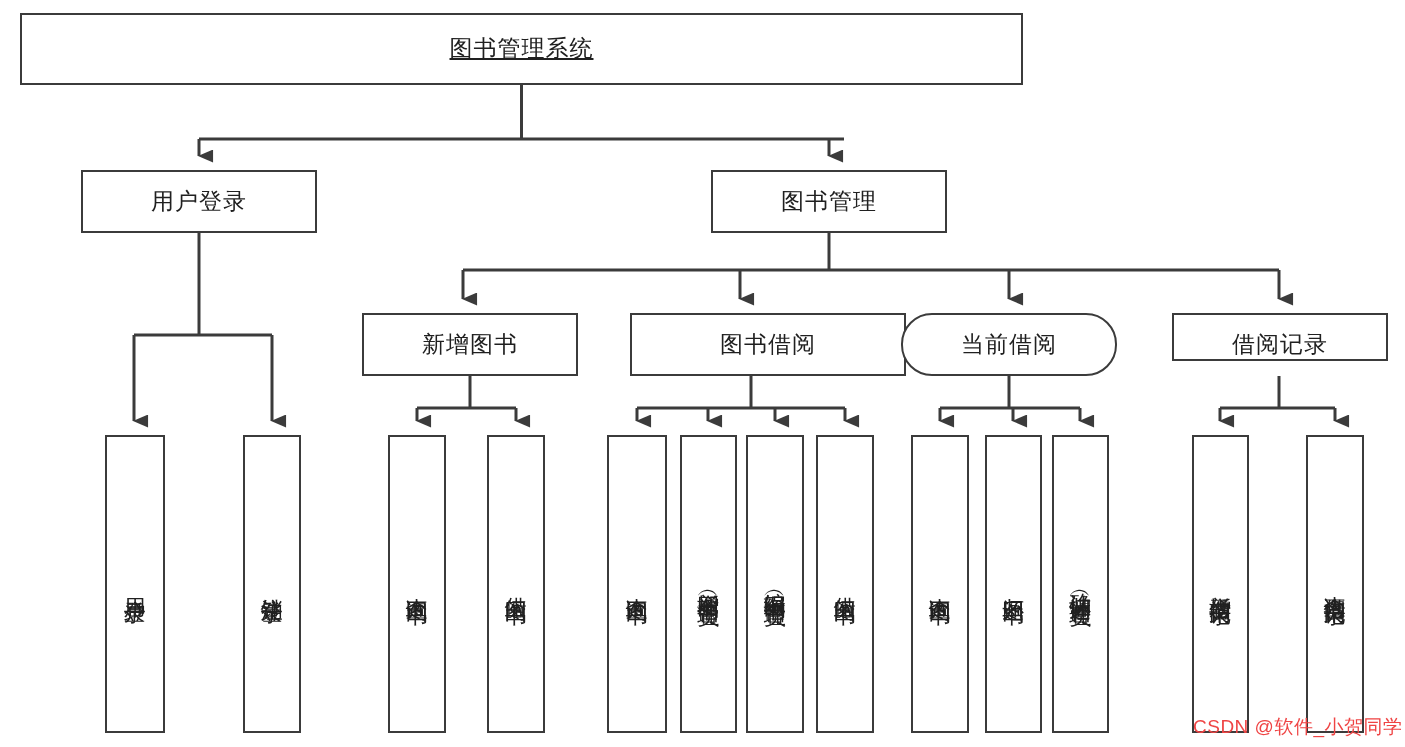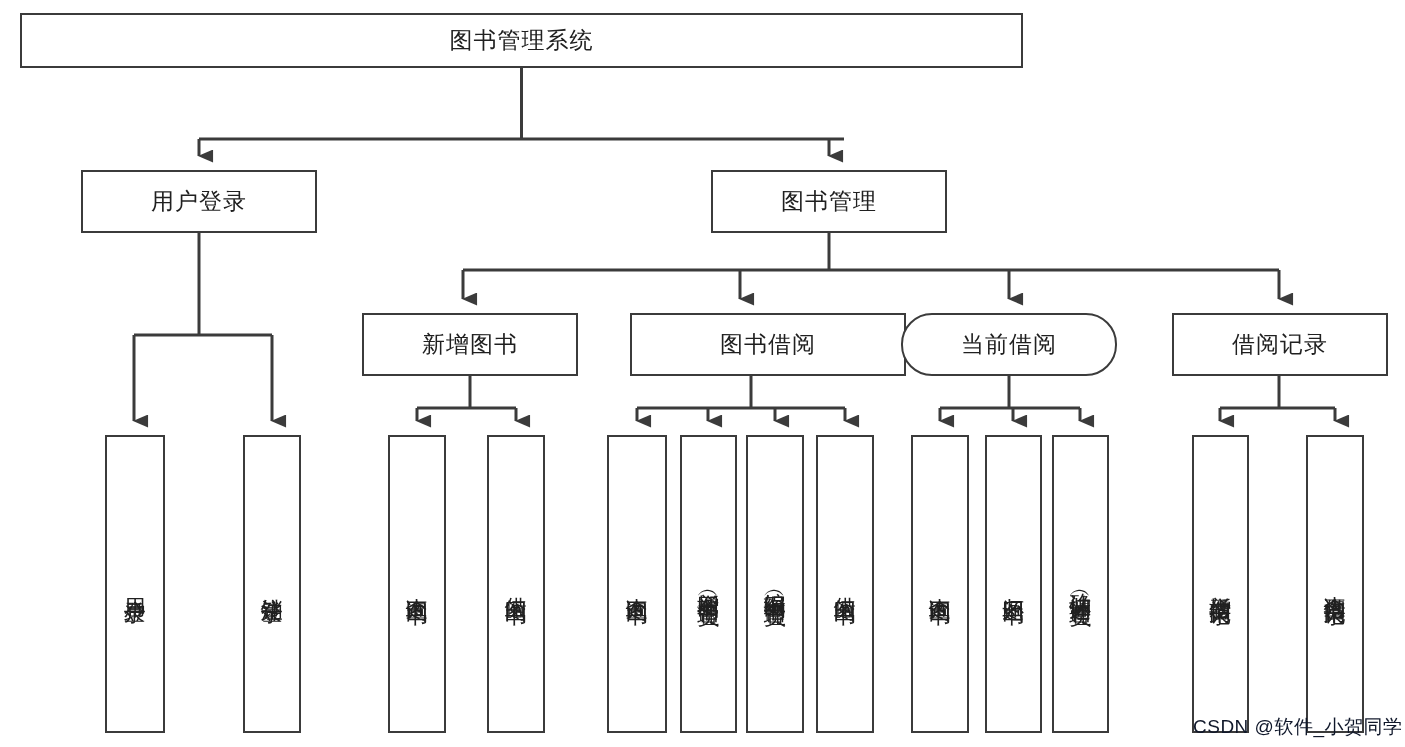--- a/index.html
+++ b/index.html
@@ -52,21 +52,21 @@
     padding: 4px 0;
   }
   .node.vert .vtext {
     writing-mode: vertical-rl;
     text-orientation: upright;
     display: block;
   }
   .watermark {
     position: absolute;
     font-size: 19px;
-    color: #0f172a;
+    color: #ef4444;
     letter-spacing: 0.5px;
     white-space: nowrap;
     font-family: "Liberation Sans", "DejaVu Sans", sans-serif;
   }
 </style>
 </head>
 <body>
 
 <div id="canvas">
 
@@ -133,41 +133,41 @@
     </g>
 
     <g stroke="#3b3b3b" stroke-width="3" fill="none">
       <path d="M 1279 376 L 1279 408"></path>
       <path d="M 1220 408 L 1335 408"></path>
       <path d="M 1220 408 L 1220 421" marker-end="url(#arrowdn)"></path>
       <path d="M 1335 408 L 1335 421" marker-end="url(#arrowdn)"></path>
     </g>
   </svg>
 
-  <div class="node horiz" style="left: 20px; top: 13px; width: 1003px; height: 55px;">
+  <div class="node horiz" style="left: 20px; top: 13px; width: 1003px; height: 72px; text-decoration: underline;">
     <span>图书管理系统</span>
   </div>
 
   <div class="node horiz" style="left: 81px; top: 170px; width: 236px; height: 63px;">
     <span>用户登录</span>
   </div>
   <div class="node horiz" style="left: 711px; top: 170px; width: 236px; height: 63px;">
     <span>图书管理</span>
   </div>
 
   <div class="node horiz" style="left: 362px; top: 313px; width: 216px; height: 63px;">
     <span>新增图书</span>
   </div>
   <div class="node horiz" style="left: 630px; top: 313px; width: 276px; height: 63px;">
     <span>图书借阅</span>
   </div>
   <div class="node horiz" style="left: 901px; top: 313px; width: 216px; height: 63px; border-radius: 31px;">
     <span>当前借阅</span>
   </div>
-  <div class="node horiz" style="left: 1172px; top: 313px; width: 216px; height: 63px;">
+  <div class="node horiz" style="left: 1172px; top: 313px; width: 216px; height: 48px; align-items: flex-end;">
     <span>借阅记录</span>
   </div>
 
   <div class="node vert" style="left: 105px; top: 435px; width: 60px; height: 298px;">
     <span class="vtext">用户登录</span>
   </div>
   <div class="node vert" style="left: 243px; top: 435px; width: 58px; height: 298px;">
     <span class="vtext">注销登录</span>
   </div>
   <div class="node vert" style="left: 388px; top: 435px; width: 58px; height: 298px;">

